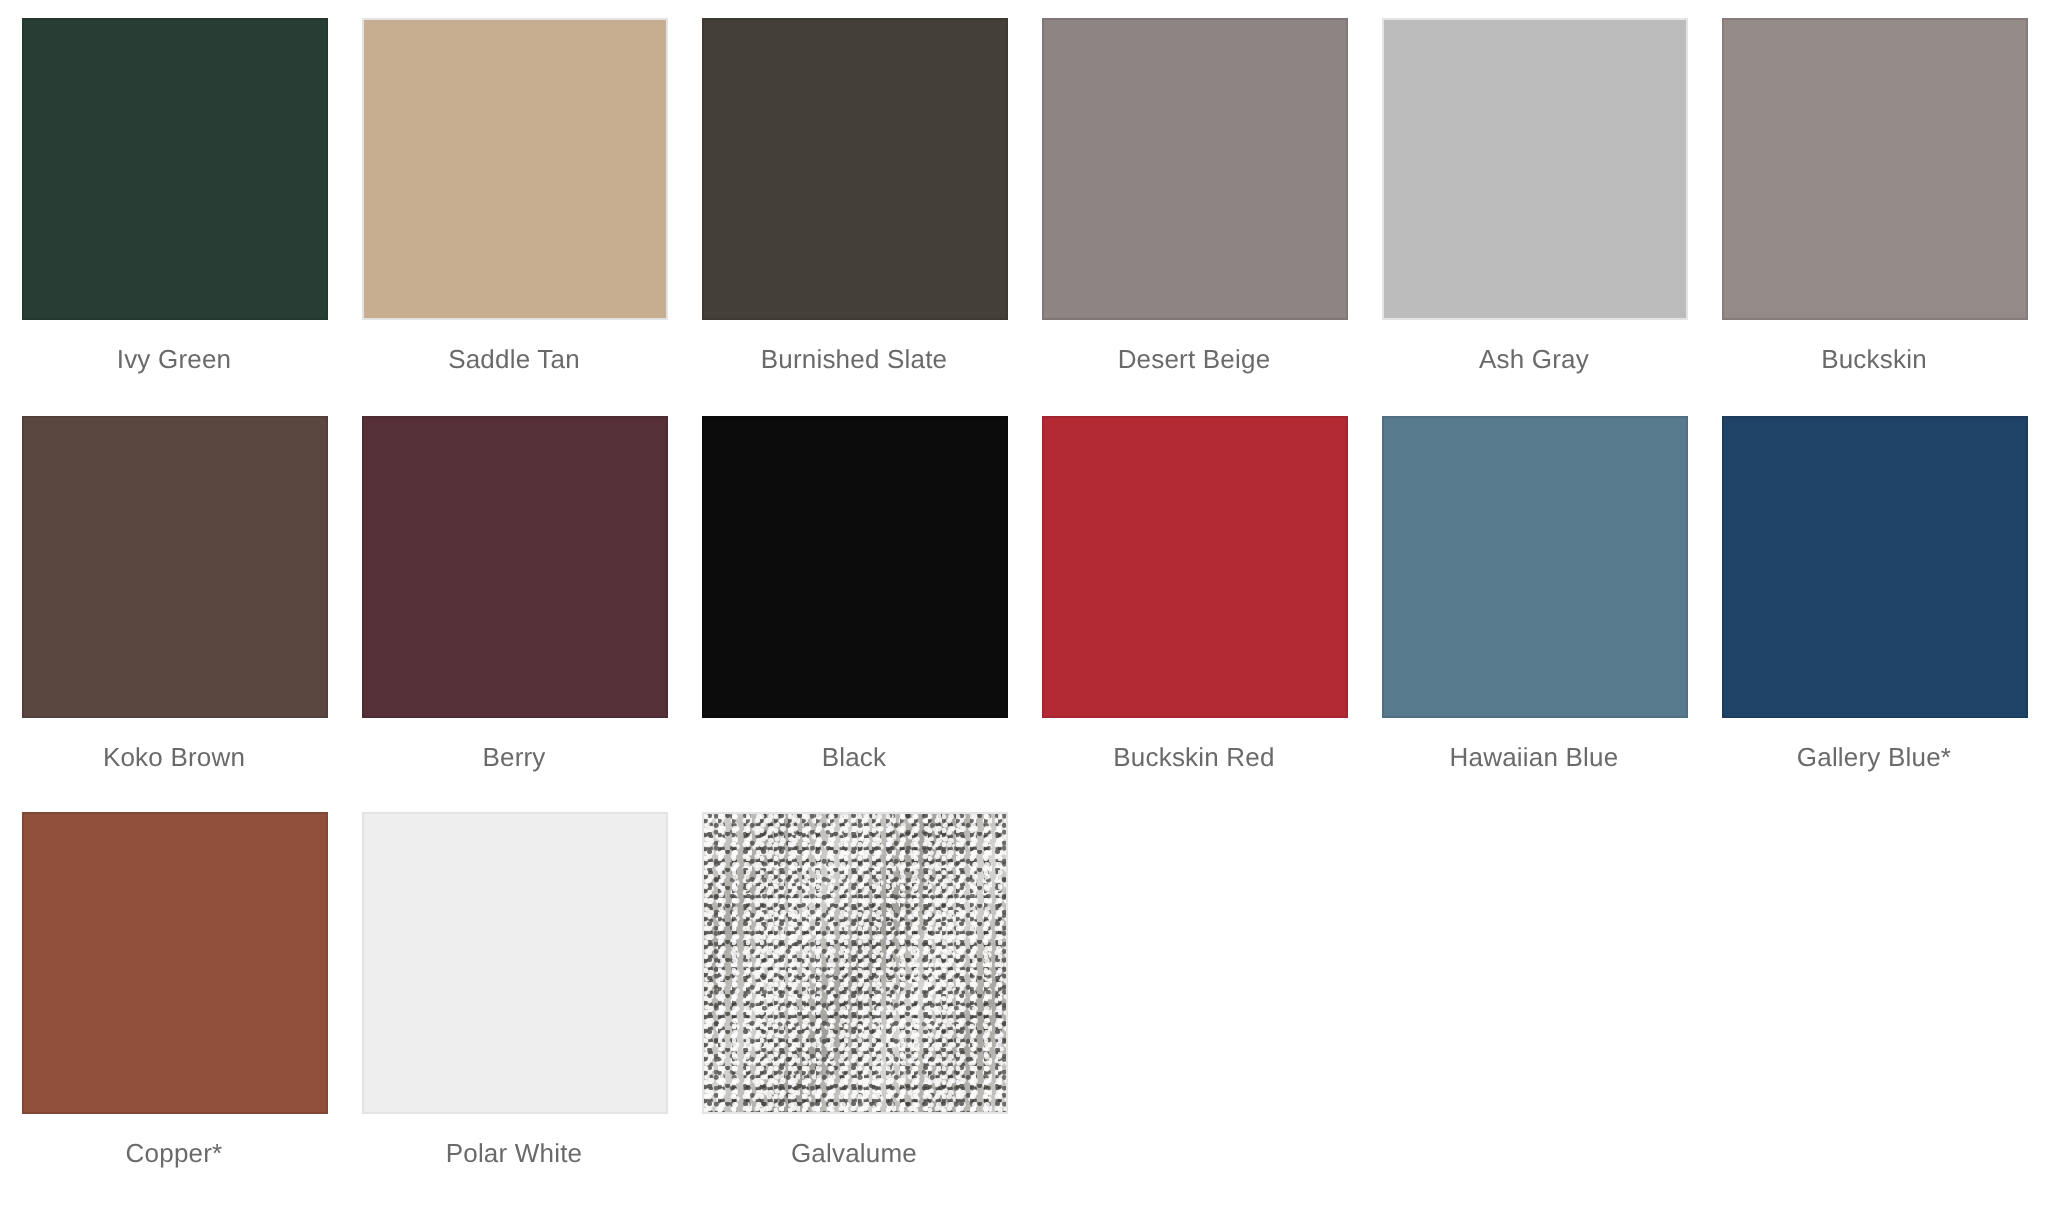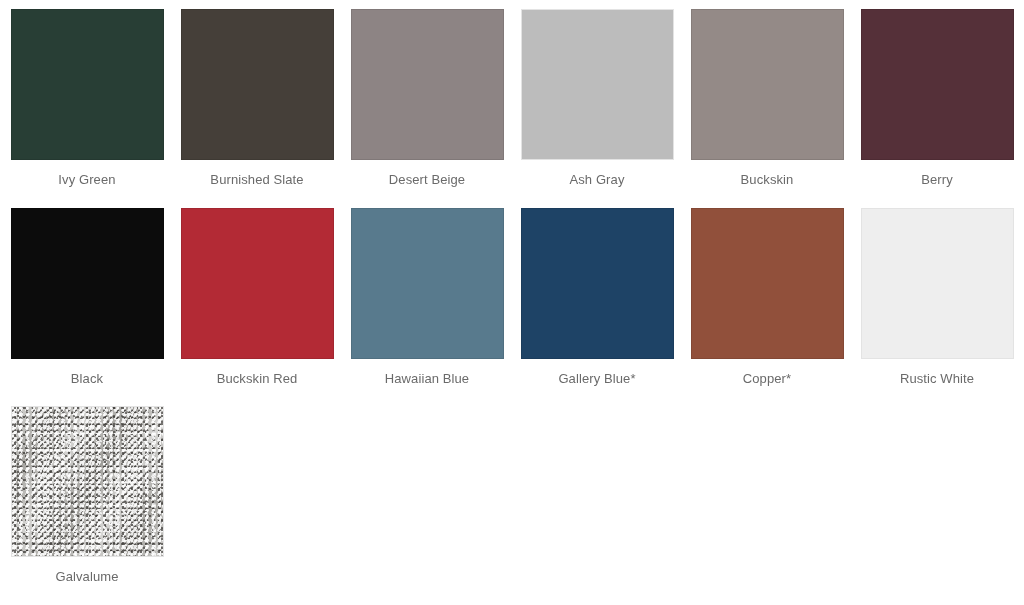--- a/index.html
+++ b/index.html
@@ -94,34 +94,42 @@
 </style>
 </head>
 <body style="background: rgb(255, 255, 255);">
 
 <div id="palette-grid">
     <div class="swatch-cell">
       <div class="swatch-chip" style="background-color: rgb(40, 62, 53);"></div>
       <div class="swatch-label">Ivy Green</div>
     </div>
     <div class="swatch-cell">
+      <div class="swatch-chip is-pale" style="background-color: rgb(200, 174, 145);"></div>
+      <div class="swatch-label">Saddle Tan</div>
+    </div>
+    <div class="swatch-cell">
       <div class="swatch-chip" style="background-color: rgb(69, 63, 57);"></div>
       <div class="swatch-label">Burnished Slate</div>
     </div>
     <div class="swatch-cell">
       <div class="swatch-chip" style="background-color: rgb(141, 132, 132);"></div>
       <div class="swatch-label">Desert Beige</div>
     </div>
     <div class="swatch-cell">
       <div class="swatch-chip is-pale" style="background-color: rgb(188, 188, 188);"></div>
       <div class="swatch-label">Ash Gray</div>
     </div>
     <div class="swatch-cell">
       <div class="swatch-chip" style="background-color: rgb(148, 138, 135);"></div>
       <div class="swatch-label">Buckskin</div>
+    </div>
+    <div class="swatch-cell">
+      <div class="swatch-chip" style="background-color: rgb(90, 71, 63);"></div>
+      <div class="swatch-label">Koko Brown</div>
     </div>
     <div class="swatch-cell">
       <div class="swatch-chip" style="background-color: rgb(85, 48, 57);"></div>
       <div class="swatch-label">Berry</div>
     </div>
     <div class="swatch-cell">
       <div class="swatch-chip" style="background-color: rgb(12, 12, 12);"></div>
       <div class="swatch-label">Black</div>
     </div>
     <div class="swatch-cell">
@@ -135,19 +143,19 @@
     <div class="swatch-cell">
       <div class="swatch-chip" style="background-color: rgb(30, 67, 102);"></div>
       <div class="swatch-label">Gallery Blue*</div>
     </div>
     <div class="swatch-cell">
       <div class="swatch-chip" style="background-color: rgb(145, 80, 59);"></div>
       <div class="swatch-label">Copper*</div>
     </div>
     <div class="swatch-cell">
       <div class="swatch-chip is-pale" style="background-color: rgb(238, 238, 238);"></div>
-      <div class="swatch-label">Rustic White</div>
+      <div class="swatch-label">Polar White</div>
     </div>
     <div class="swatch-cell">
       <div class="swatch-chip is-textured is-pale"></div>
       <div class="swatch-label">Galvalume</div>
     </div>
   </div>
 
 </body></html>

